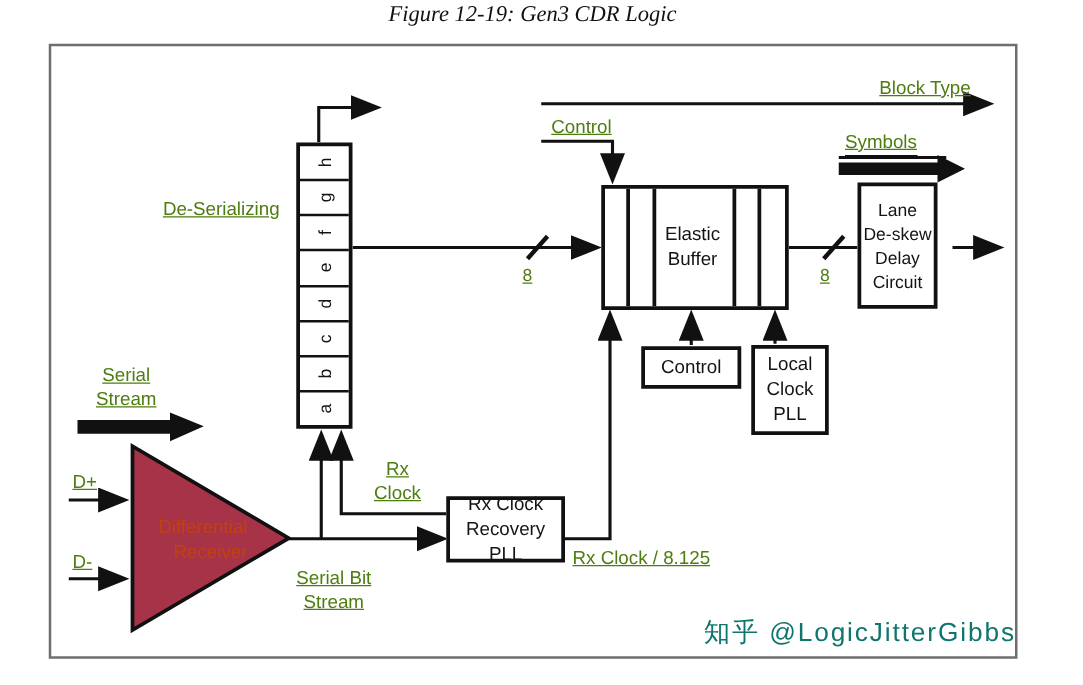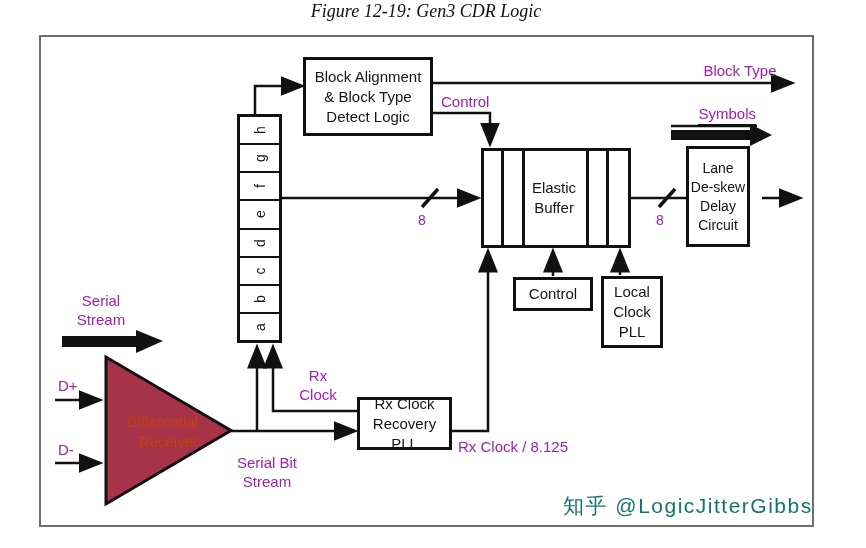--- a/index.html
+++ b/index.html
@@ -17,21 +17,21 @@
   }
   svg.wires{position:absolute;left:0;top:0;width:866px;height:548px;}
   svg.wires path{fill:none;stroke:#111;stroke-width:2.5;}
   svg.wires path.slash{stroke-width:3.5;}
   svg.wires polygon.thick-arrow{fill:#111;stroke:none;}
   .box{
     position:absolute;box-sizing:border-box;border:3px solid #111;background:#fff;
     display:flex;flex-direction:column;align-items:center;justify-content:center;
     text-align:center;font-size:15px;line-height:20px;color:#141414;
   }
-  .lbl{position:absolute;font-size:15px;line-height:19px;color:#a21caf;white-space:nowrap;}
+  .lbl{position:absolute;font-size:15px;line-height:19px;color:#4d7c0f;white-space:nowrap;text-decoration:underline;}
   .lbl.center{text-align:center;}
   .register{
     position:absolute;left:237px;top:114px;width:45px;height:229px;box-sizing:border-box;
     border:3px solid #111;background:#fff;display:flex;flex-direction:column;
   }
   .register .cell{
     flex:1;display:flex;align-items:center;justify-content:center;
     border-bottom:2.5px solid #111;font-size:14px;color:#141414;
   }
   .register .cell:last-child{border-bottom:none;}
@@ -83,27 +83,23 @@
     <path d="M55,463 H96" marker-end="url(#ah)"></path>
     <polygon points="106,357 106,504 231,430.5" fill="#A73349" stroke="#111" stroke-width="3"></polygon>
     <path d="M231,431 H351" marker-end="url(#ah)"></path>
     <path d="M257,431 V351" marker-end="url(#ah)"></path>
     <path d="M357,411 H273 V351" marker-end="url(#ah)"></path>
     <path d="M452,431 H488 V255" marker-end="url(#ah)"></path>
     <path d="M553,276 V255" marker-end="url(#ah)"></path>
     <path d="M620,275 V255" marker-end="url(#ah)"></path>
   </svg>
 
-  <div class="box" style="left:303px;top:57px;width:130px;height:79px;">
-    <div>Block Alignment</div>
-    <div>&amp; Block Type</div>
-    <div>Detect Logic</div>
-  </div>
 
   <div class="lbl center" style="left:112px;top:158px;width:130px;">
+    <div>De-Serializing</div>
   </div>
 
   <div class="register">
     <div class="cell">
         <span>h</span>
       </div>
     <div class="cell">
         <span>g</span>
       </div>
     <div class="cell">
@@ -160,21 +156,21 @@
     <div>PLL</div>
   </div>
 
   <div class="recv-label">
     <div>Differential</div>
     <div>Receiver</div>
   </div>
 
   <div class="lbl" style="left:690px;top:61px;width:100px;text-align:center;">Block Type</div>
 
-  <div class="lbl" style="left:676px;top:104px;width:80px;text-align:right;">
+  <div class="lbl" style="left:676px;top:104px;width:80px;text-align:left;">
     <span class="symbols">Symbols</span>
   </div>
 
   <div class="lbl" style="left:441px;top:92px;">Control</div>
 
   <div class="lbl center" style="left:68px;top:291px;width:66px;">
     <div>Serial</div>
     <div>Stream</div>
   </div>
 

